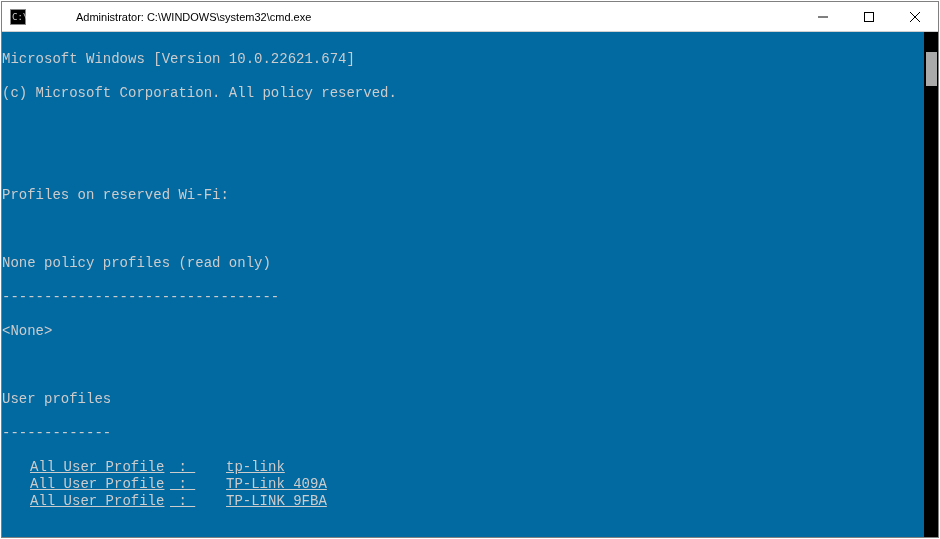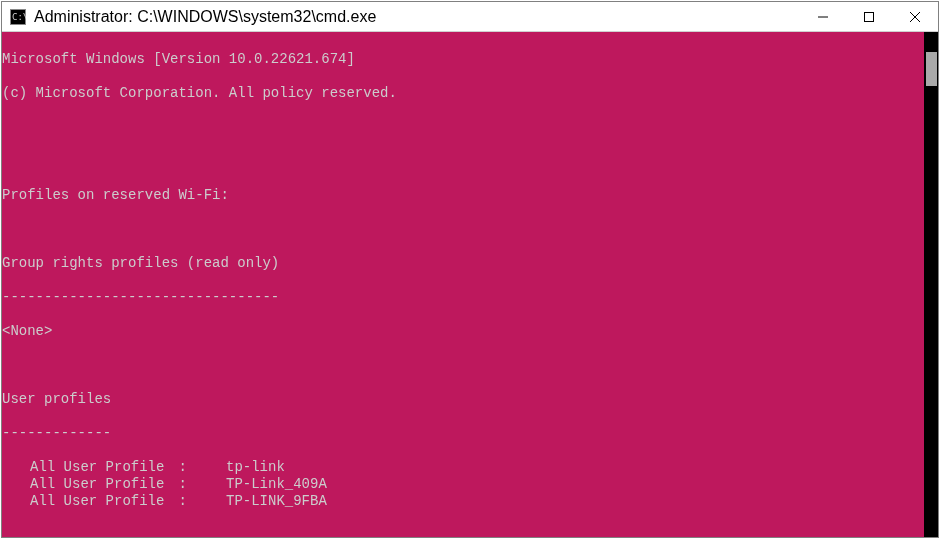--- a/index.html
+++ b/index.html
@@ -1,31 +1,31 @@
 <!DOCTYPE html>
 <html><head>
   <meta charset="utf-8">
   <style>
     * { box-sizing: border-box; margin: 0; padding: 0; }
     body { width: 940px; height: 539px; background: #fff; font-family: "Segoe UI", Tahoma, sans-serif; overflow: hidden; }
     .window { width: 938px; height: 537px; margin: 1px; border: 1px solid #808080; display: flex; flex-direction: column; background: #fff; }
     .titlebar { height: 30px; background: #fff; display: flex; align-items: center; padding: 0 0 0 8px; border-bottom: 1px solid #d0d0d0; }
     .app-icon { width: 16px; height: 16px; margin-right: 8px; display: inline-flex; align-items: center; justify-content: center; }
     .app-icon svg { width: 16px; height: 16px; }
-    .title-text { font-size: 16px; color: #000; flex: 1; white-space: nowrap; overflow: hidden; }
+    .title-text { font-size: 11px; color: #000; flex: 1; white-space: nowrap; overflow: hidden; margin-left: 42px; }
     .win-controls { display: flex; height: 100%; }
     .win-btn { width: 46px; height: 100%; display: flex; align-items: center; justify-content: center; cursor: pointer; }
     .win-btn svg { width: 10px; height: 10px; stroke: #000; stroke-width: 1; fill: none; }
-    .terminal-wrap { flex: 1; position: relative; background: #be185d; overflow: hidden; }
+    .terminal-wrap { flex: 1; position: relative; background: #0369a1; overflow: hidden; }
     .terminal { position: absolute; inset: 0; padding: 2px 0 2px 0; font-family: Consolas, "Courier New", monospace; font-size: 14px; line-height: 17px; color: #ccc; white-space: pre; overflow-y: auto; }
     .scrollbar-track { position: absolute; right: 0; top: 0; width: 14px; height: 100%; background: #000; }
     .scrollbar-thumb { position: absolute; right: 1px; top: 20px; width: 11px; height: 34px; background: #aaa; }
     .line { display: block; }
     .indent1 { }
-    .indent2 { padding-left: 28px; }
+    .indent2 { padding-left: 28px; text-decoration: underline; }
     .profile-row { display: flex; }
     .profile-label { display: inline-block; width: 140px; }
     .profile-sep { display: inline-block; width: 56px; text-align: left; }
     .profile-val { display: inline-block; text-align: center; }
   </style>
 </head>
 <body>
 
 <div class="window">
   <div class="titlebar">
@@ -58,21 +58,21 @@
   </div>
 
   <div class="terminal-wrap">
     <div class="terminal">
 <span class="line">Microsoft Windows [Version 10.0.22621.674]</span>
 <span class="line">(c) Microsoft Corporation. All policy reserved.</span>
 <span class="line"> </span>
 <span class="line"> </span>
 <span class="line">Profiles on reserved Wi-Fi:</span>
 <span class="line"> </span>
-<span class="line">Group rights profiles (read only)</span>
+<span class="line">None policy profiles (read only)</span>
 <span class="line">---------------------------------</span>
 <span class="line indent1">&lt;None&gt;</span>
 <span class="line"> </span>
 <span class="line">User profiles</span>
 <span class="line">-------------</span>
 <div id="profiles-container"><span class="line indent2 profile-row"><span class="profile-label">All User Profile</span><span class="profile-sep"> : </span><span class="profile-val">tp-link</span></span><span class="line indent2 profile-row"><span class="profile-label">All User Profile</span><span class="profile-sep"> : </span><span class="profile-val">TP-Link_409A</span></span><span class="line indent2 profile-row"><span class="profile-label">All User Profile</span><span class="profile-sep"> : </span><span class="profile-val">TP-LINK_9FBA</span></span></div>
 
 
     </div>
     <div class="scrollbar-track">

